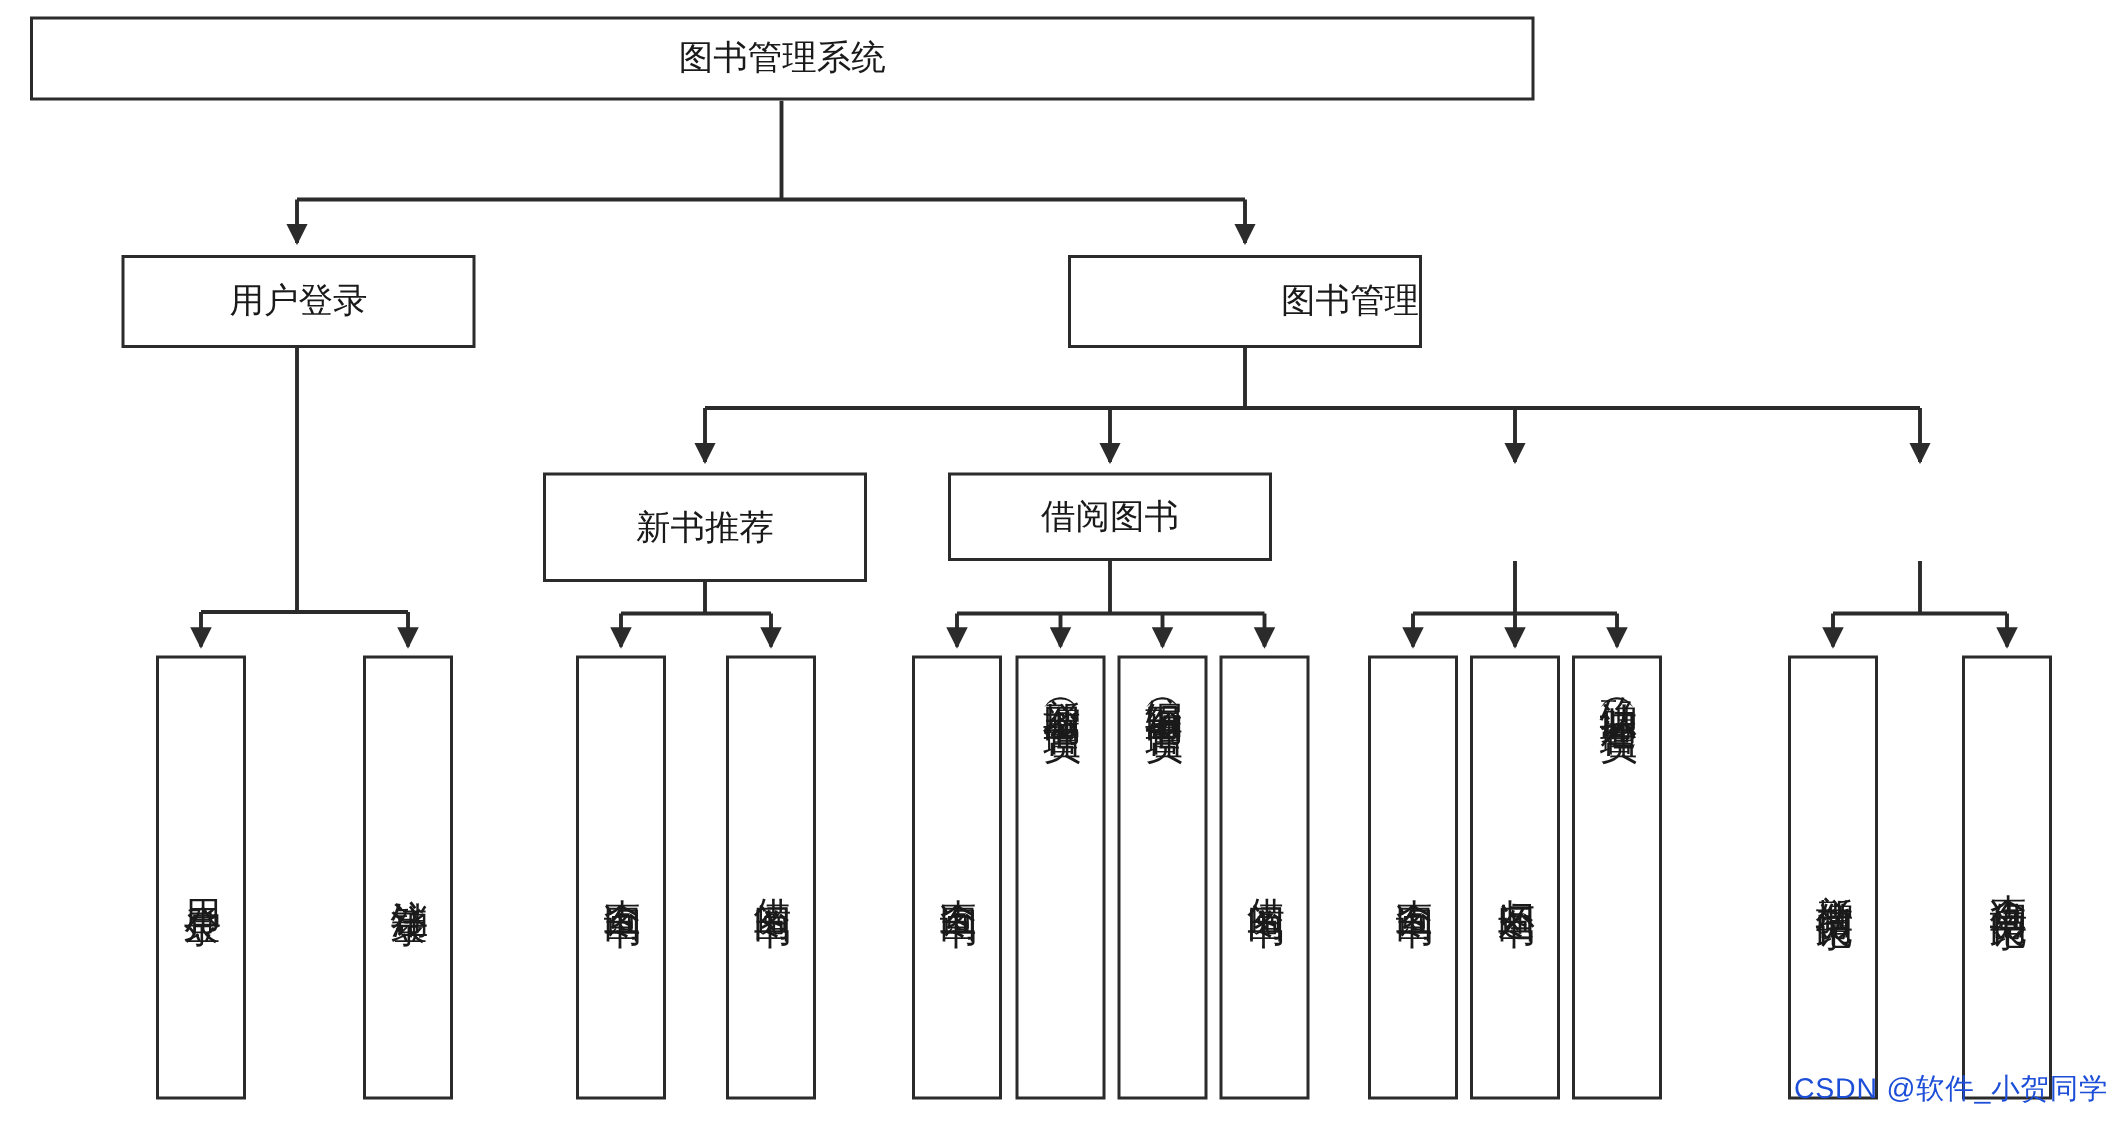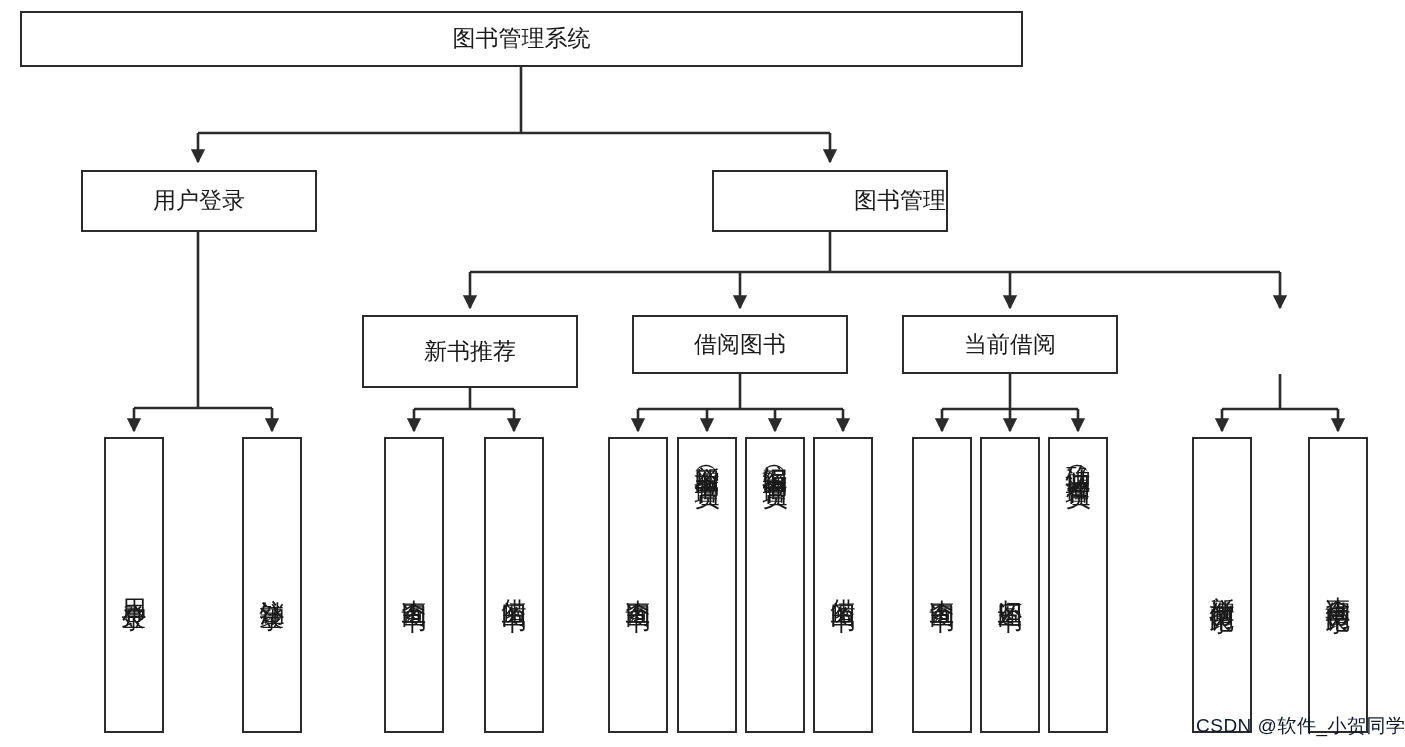--- a/index.html
+++ b/index.html
@@ -52,21 +52,21 @@
     writing-mode: vertical-rl;
     text-orientation: upright;
     font-size: 25px;
     letter-spacing: 3px;
     line-height: 1;
     white-space: nowrap;
   }
   .watermark {
     position: absolute;
     font-size: 19px;
-    color: #0f172a;
+    color: #1d4ed8;
     white-space: nowrap;
     letter-spacing: 0.5px;
   }
 </style>
 </head>
 <body>
 
 <div id="canvas">
 
   <svg class="lines" viewBox="0 0 1405 747">
@@ -129,23 +129,20 @@
   <div class="node h" style="left:712px; top:170px; width:236px; height:62px;justify-content:flex-end;">
     <span>图书管理</span>
   </div>
 
   <div class="node h" style="left:362px; top:315px; width:216px; height:73px;">
     <span>新书推荐</span>
   </div>
   <div class="node h" style="left:632px; top:315px; width:216px; height:59px;">
     <span>借阅图书</span>
   </div>
-  <div class="node h" style="left:902px; top:315px; width:216px; height:59px;">
-    <span>当前借阅</span>
-  </div>
 
   <div class="node v mid" style="left:104px; top:437px; width:60px; height:296px;">
     <span class="vtext">用户登录</span>
   </div>
   <div class="node v mid" style="left:242px; top:437px; width:60px; height:296px;">
     <span class="vtext">注销登录</span>
   </div>
 
   <div class="node v mid" style="left:384px; top:437px; width:60px; height:296px;">
     <span class="vtext">查询图书</span>

